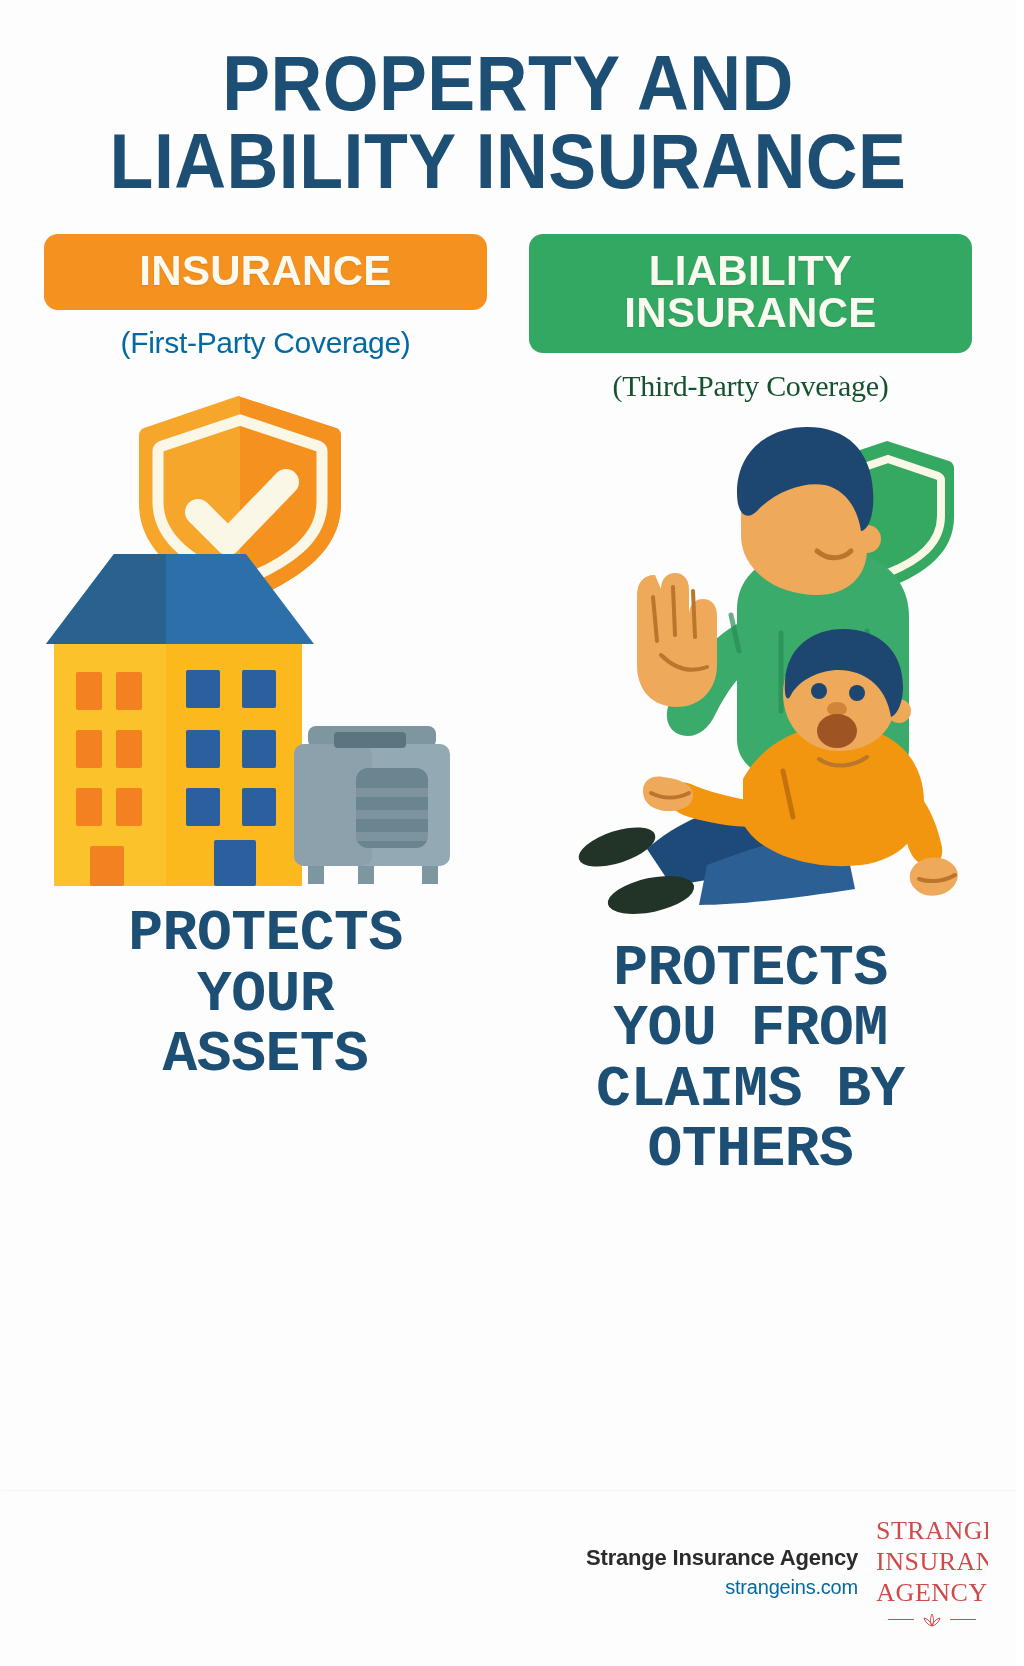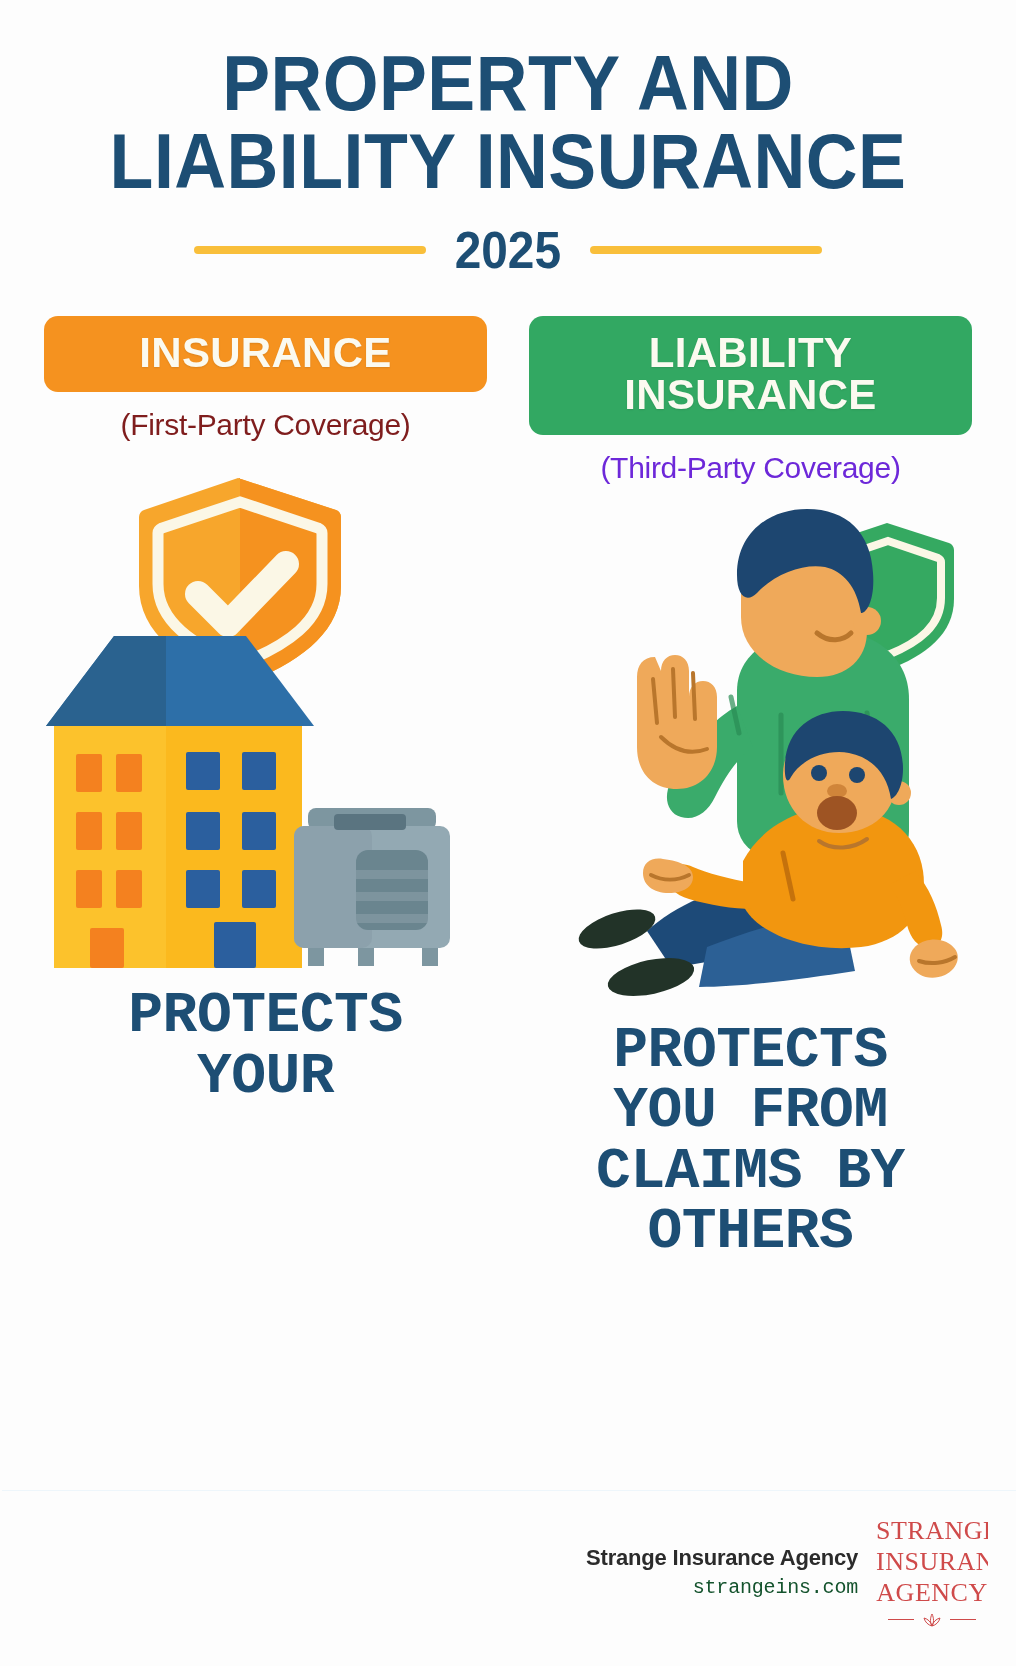--- a/index.html
+++ b/index.html
@@ -83,22 +83,22 @@
     letter-spacing: 0.3px;
     text-shadow: 0 1px 2px rgba(0,0,0,0.10);
   }
 
   .subcap {
     margin-top: 16px;
     font-size: 30px;
     font-weight: 400;
     letter-spacing: -0.3px;
   }
-  .subcap-dark  { color: #7f1d1d; }
-  .subcap-teal  { color: #6d28d9; }
+  .subcap-dark  { color: #0369a1; }
+  .subcap-teal  { color: #14532d; font-family: Liberation Serif, serif; }
 
   
   .art {
     position: relative;
     width: 440px;
     height: 510px;
     margin-top: 16px;
   }
   .art svg { display: block; width: 100%; height: 100%; }
 
@@ -125,21 +125,21 @@
     display: flex;
     align-items: center;
     justify-content: flex-end;
     padding: 0 28px 14px 0;
   }
   .footer-txt { text-align: right; margin-right: 18px; }
   .footer-name {
     font-size: 22px; font-weight: bold; color: #2b2b2b; letter-spacing: -0.2px;
   }
   .footer-url {
-    font-size: 20px; color: #14532d; margin-top: 5px; letter-spacing: -0.2px; font-family: Liberation Mono, monospace;
+    font-size: 20px; color: #0369a1; margin-top: 5px; letter-spacing: -0.2px;
   }
   .logo {
     width: 112px;
     text-align: center;
     color: #cf4a4a;
     font-family: "Liberation Serif", serif;
     overflow: hidden;
   }
   .logo-l { font-size: 26px; letter-spacing: 0.5px; line-height: 1.18; white-space: nowrap; }
   .logo-rule {
@@ -149,25 +149,20 @@
 </style>
 </head>
 <body>
 
 <div class="poster">
 
   <div class="title-block">
     <div class="title-line title-line-1">PROPERTY AND</div>
     <div class="title-line title-line-2">LIABILITY INSURANCE</div>
 
-    <div class="year-row">
-      <div class="year-rule"></div>
-      <div class="year-text">2025</div>
-      <div class="year-rule"></div>
-    </div>
   </div>
 
   <div class="columns">
 
     <div class="col">
 
       <div class="badge badge-orange">
         <div class="badge-text">INSURANCE</div>
       </div>
 
@@ -224,20 +219,21 @@
             <rect x="262" y="490" width="16" height="18" fill="#7d96a0"></rect>
             <rect x="312" y="490" width="16" height="18" fill="#7d96a0"></rect>
             <rect x="376" y="490" width="16" height="18" fill="#7d96a0"></rect>
           </g>
         </svg>
       </div>
 
       <div class="bigcap bigcap-left">
         <div>PROTECTS</div>
         <div>YOUR</div>
+        <div>ASSETS</div>
       </div>
     </div>
 
     <div class="col">
 
       <div class="badge badge-green">
         <div class="badge-text">LIABILITY</div>
         <div class="badge-text">INSURANCE</div>
       </div>
 

